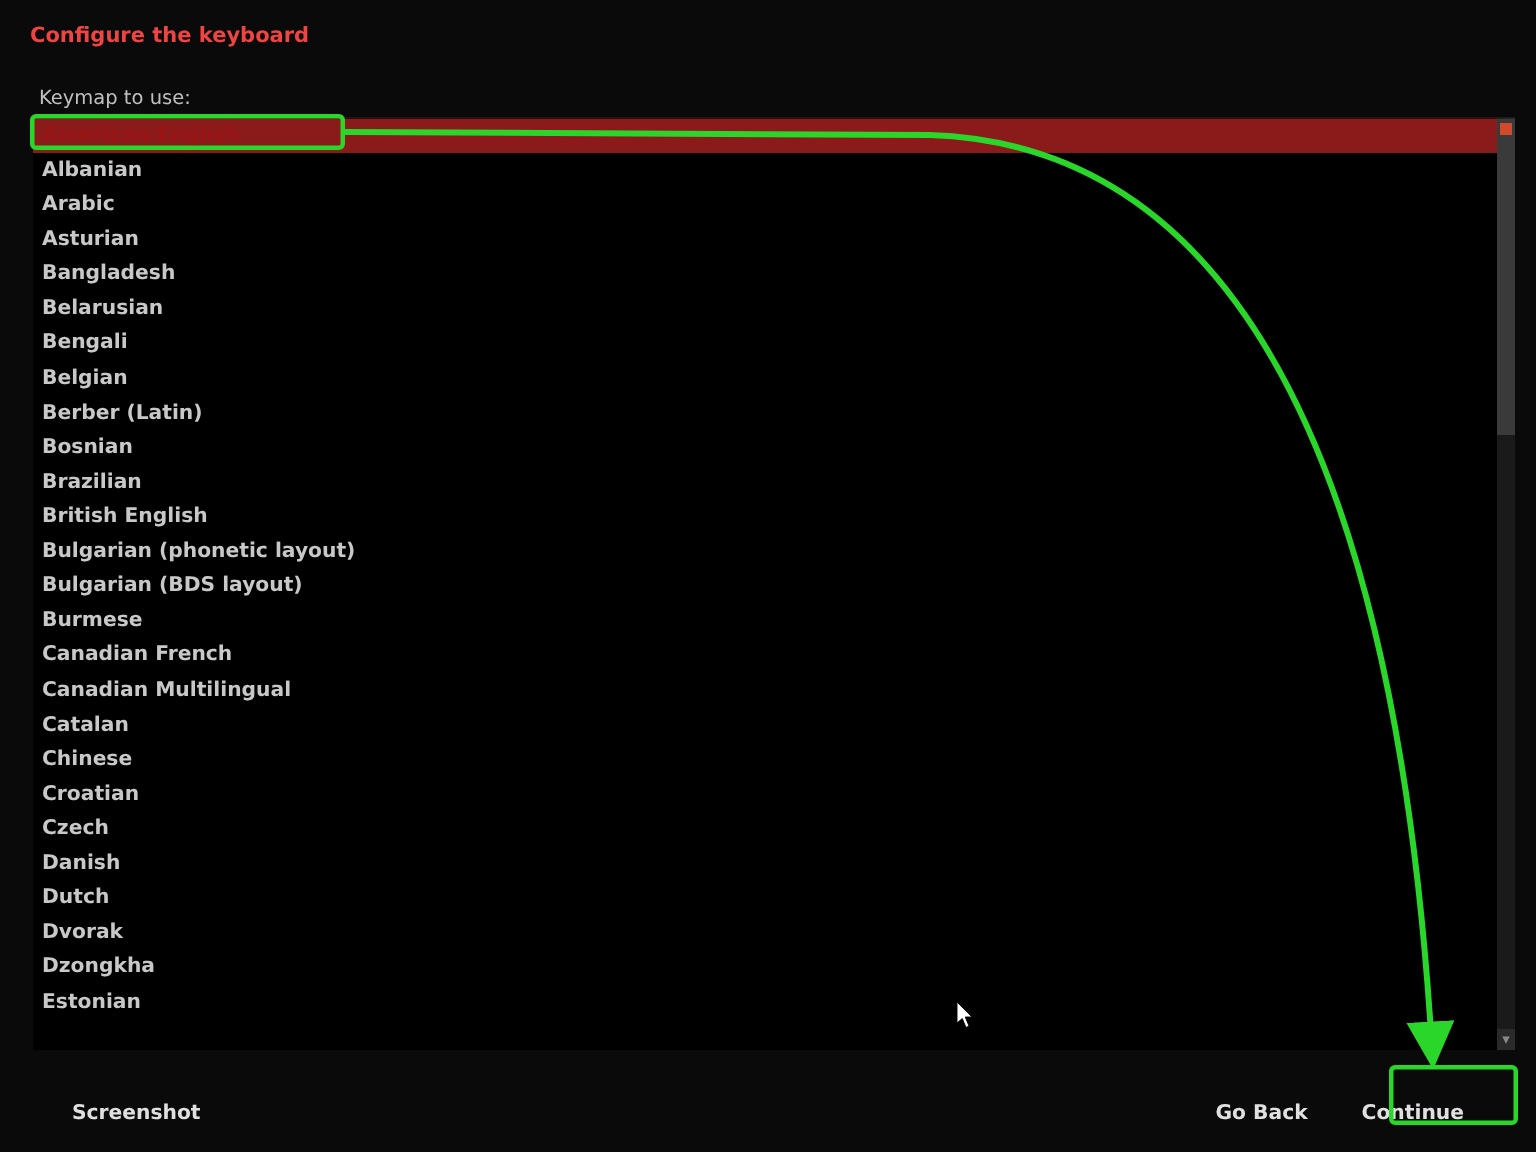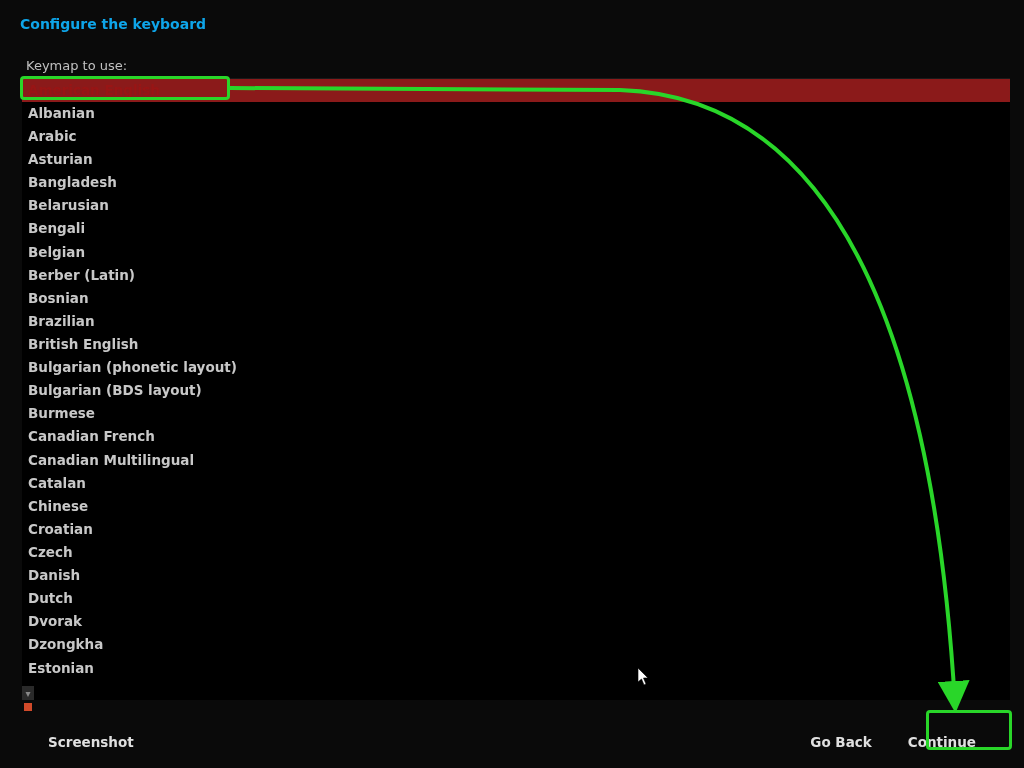--- a/index.html
+++ b/index.html
@@ -12,39 +12,38 @@
       height: 768px;
       background: #0a0a0a;
       color: #d0d0d0;
       font-family: "DejaVu Sans", "Liberation Sans", sans-serif;
       font-size: 14px;
       overflow: hidden;
       position: relative;
     }
     .title {
       font-weight: bold;
-      color: #0ea5e9;
+      color: #ef4444;
       padding: 16px 20px 4px 20px;
       font-size: 14px;
     }
     .subtitle {
       color: #c0c0c0;
       padding: 22px 20px 2px 26px;
       font-size: 13px;
     }
     .list-wrap {
       position: absolute;
       top: 78px;
       left: 22px;
       right: 14px;
       bottom: 68px;
       display: flex;
       background: #000;
       border-top: 1px solid #1a1a1a;
-      flex-direction: column;
     }
     .list {
       flex: 1;
       overflow: hidden;
     }
     .list-item {
       padding: 3.8px 6px;
       font-weight: bold;
       color: #c8c8c8;
       cursor: pointer;

